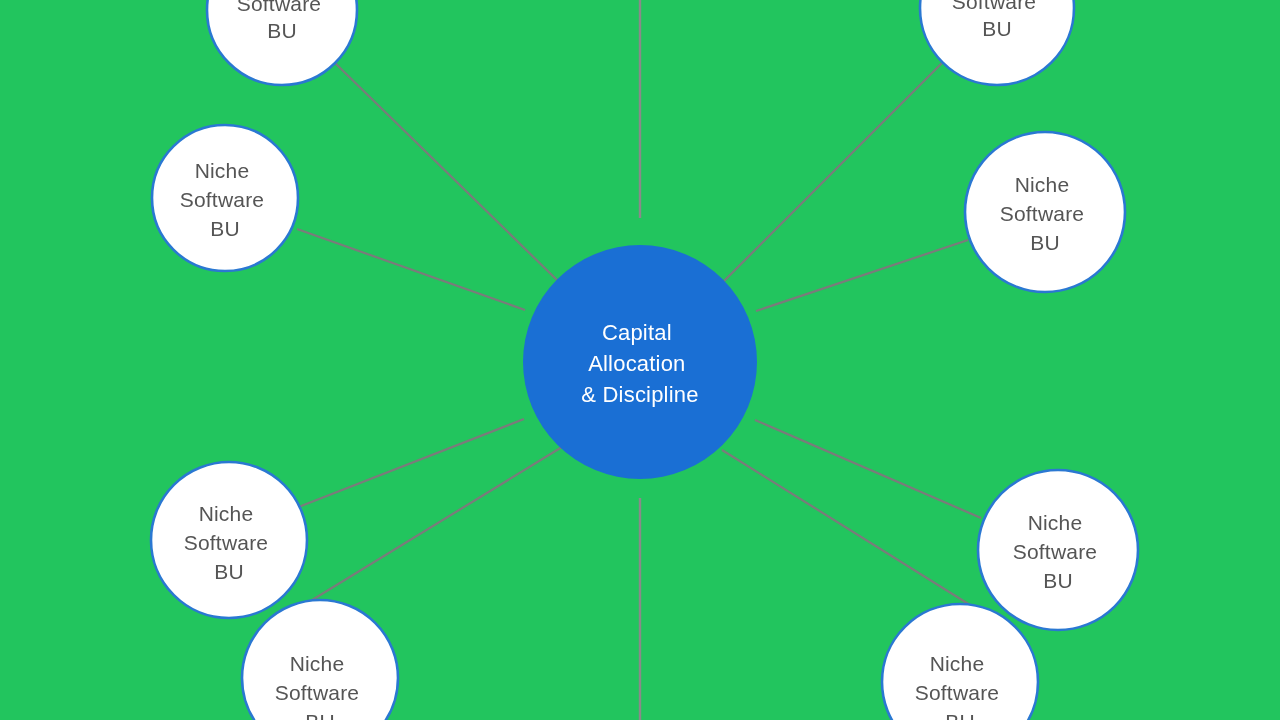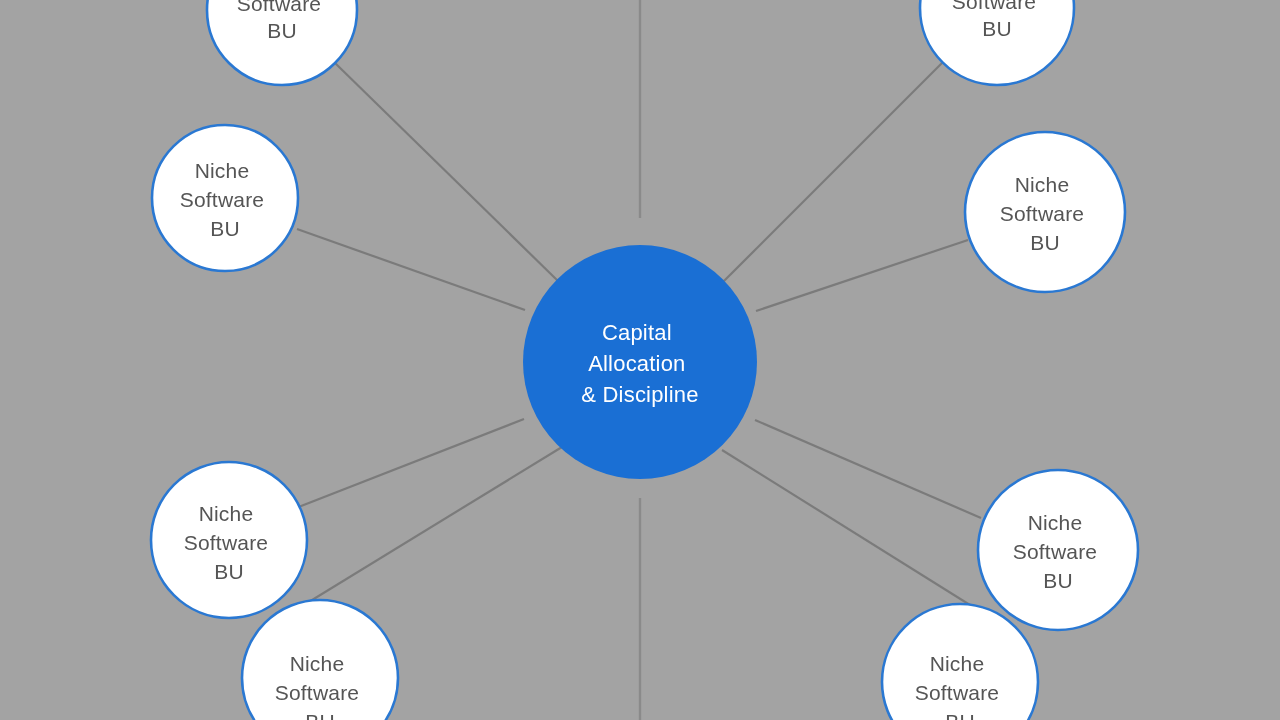--- a/index.html
+++ b/index.html
@@ -11,21 +11,21 @@
   body {
     width: 1280px;
     height: 720px;
     overflow: hidden;
     font-family: "Liberation Sans", sans-serif;
   }
   #diagram-root {
     position: relative;
     width: 1280px;
     height: 720px;
-    background: #a3a3a3;
+    background: #22c55e;
   }
   svg.canvas {
     position: absolute;
     top: 0;
     left: 0;
     width: 1280px;
     height: 720px;
     display: block;
   }
   .spoke-line {

